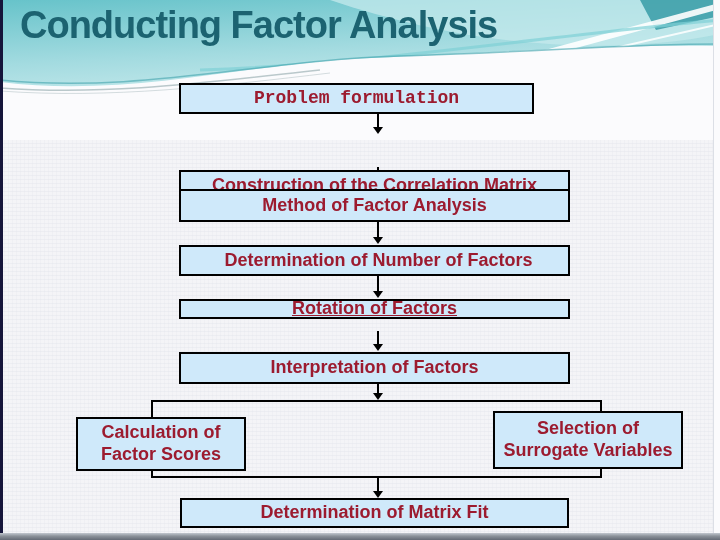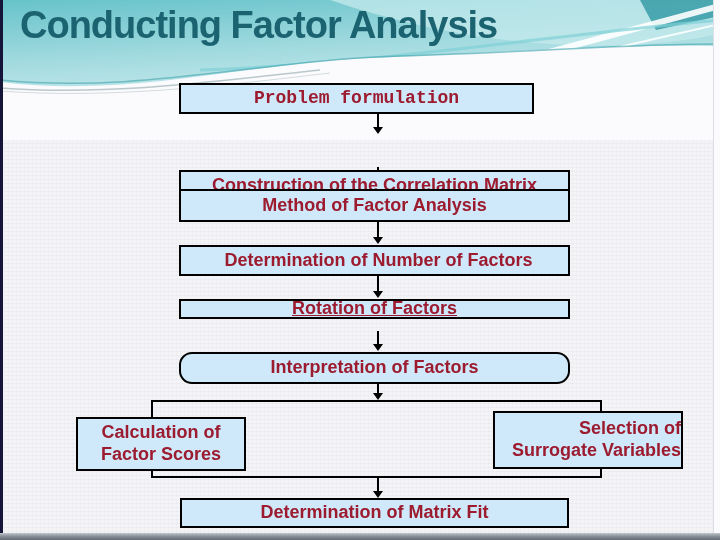--- a/index.html
+++ b/index.html
@@ -88,32 +88,32 @@
   <div class="fbox" style="left:179px;top:245px;width:391px;height:31px;padding-left:8px;">
     <span>Determination of Number of Factors</span>
   </div>
   <div class="arrow" style="left:377px;top:276px;height:15px;"></div>
 
   <div class="fbox" style="left:179px;top:299px;width:391px;height:20px;text-decoration:underline;">
     <span>Rotation of Factors</span>
   </div>
   <div class="arrow" style="left:377px;top:331px;height:13px;"></div>
 
-  <div class="fbox" style="left:179px;top:352px;width:391px;height:32px;border-radius:13px;">
+  <div class="fbox" style="left:179px;top:352px;width:391px;height:32px;">
     <span>Interpretation of Factors</span>
   </div>
   <div class="arrow" style="left:377px;top:384px;height:9px;"></div>
 
   <div class="connector-rect" style="left:151px;top:400px;width:451px;height:78px;"></div>
 
   <div class="fbox" style="left:76px;top:417px;width:170px;height:54px;text-align:center;">
     <span>Calculation of</span>
     <span>Factor Scores</span>
   </div>
-  <div class="fbox" style="left:493px;top:411px;width:190px;height:58px;align-items:flex-end;">
+  <div class="fbox" style="left:493px;top:411px;width:190px;height:58px;">
     <span>Selection of</span>
     <span>Surrogate Variables</span>
   </div>
 
   <div class="arrow" style="left:377px;top:478px;height:13px;"></div>
 
   <div class="fbox" style="left:180px;top:498px;width:389px;height:30px;">
     <span>Determination of Matrix Fit</span>
   </div>
 

